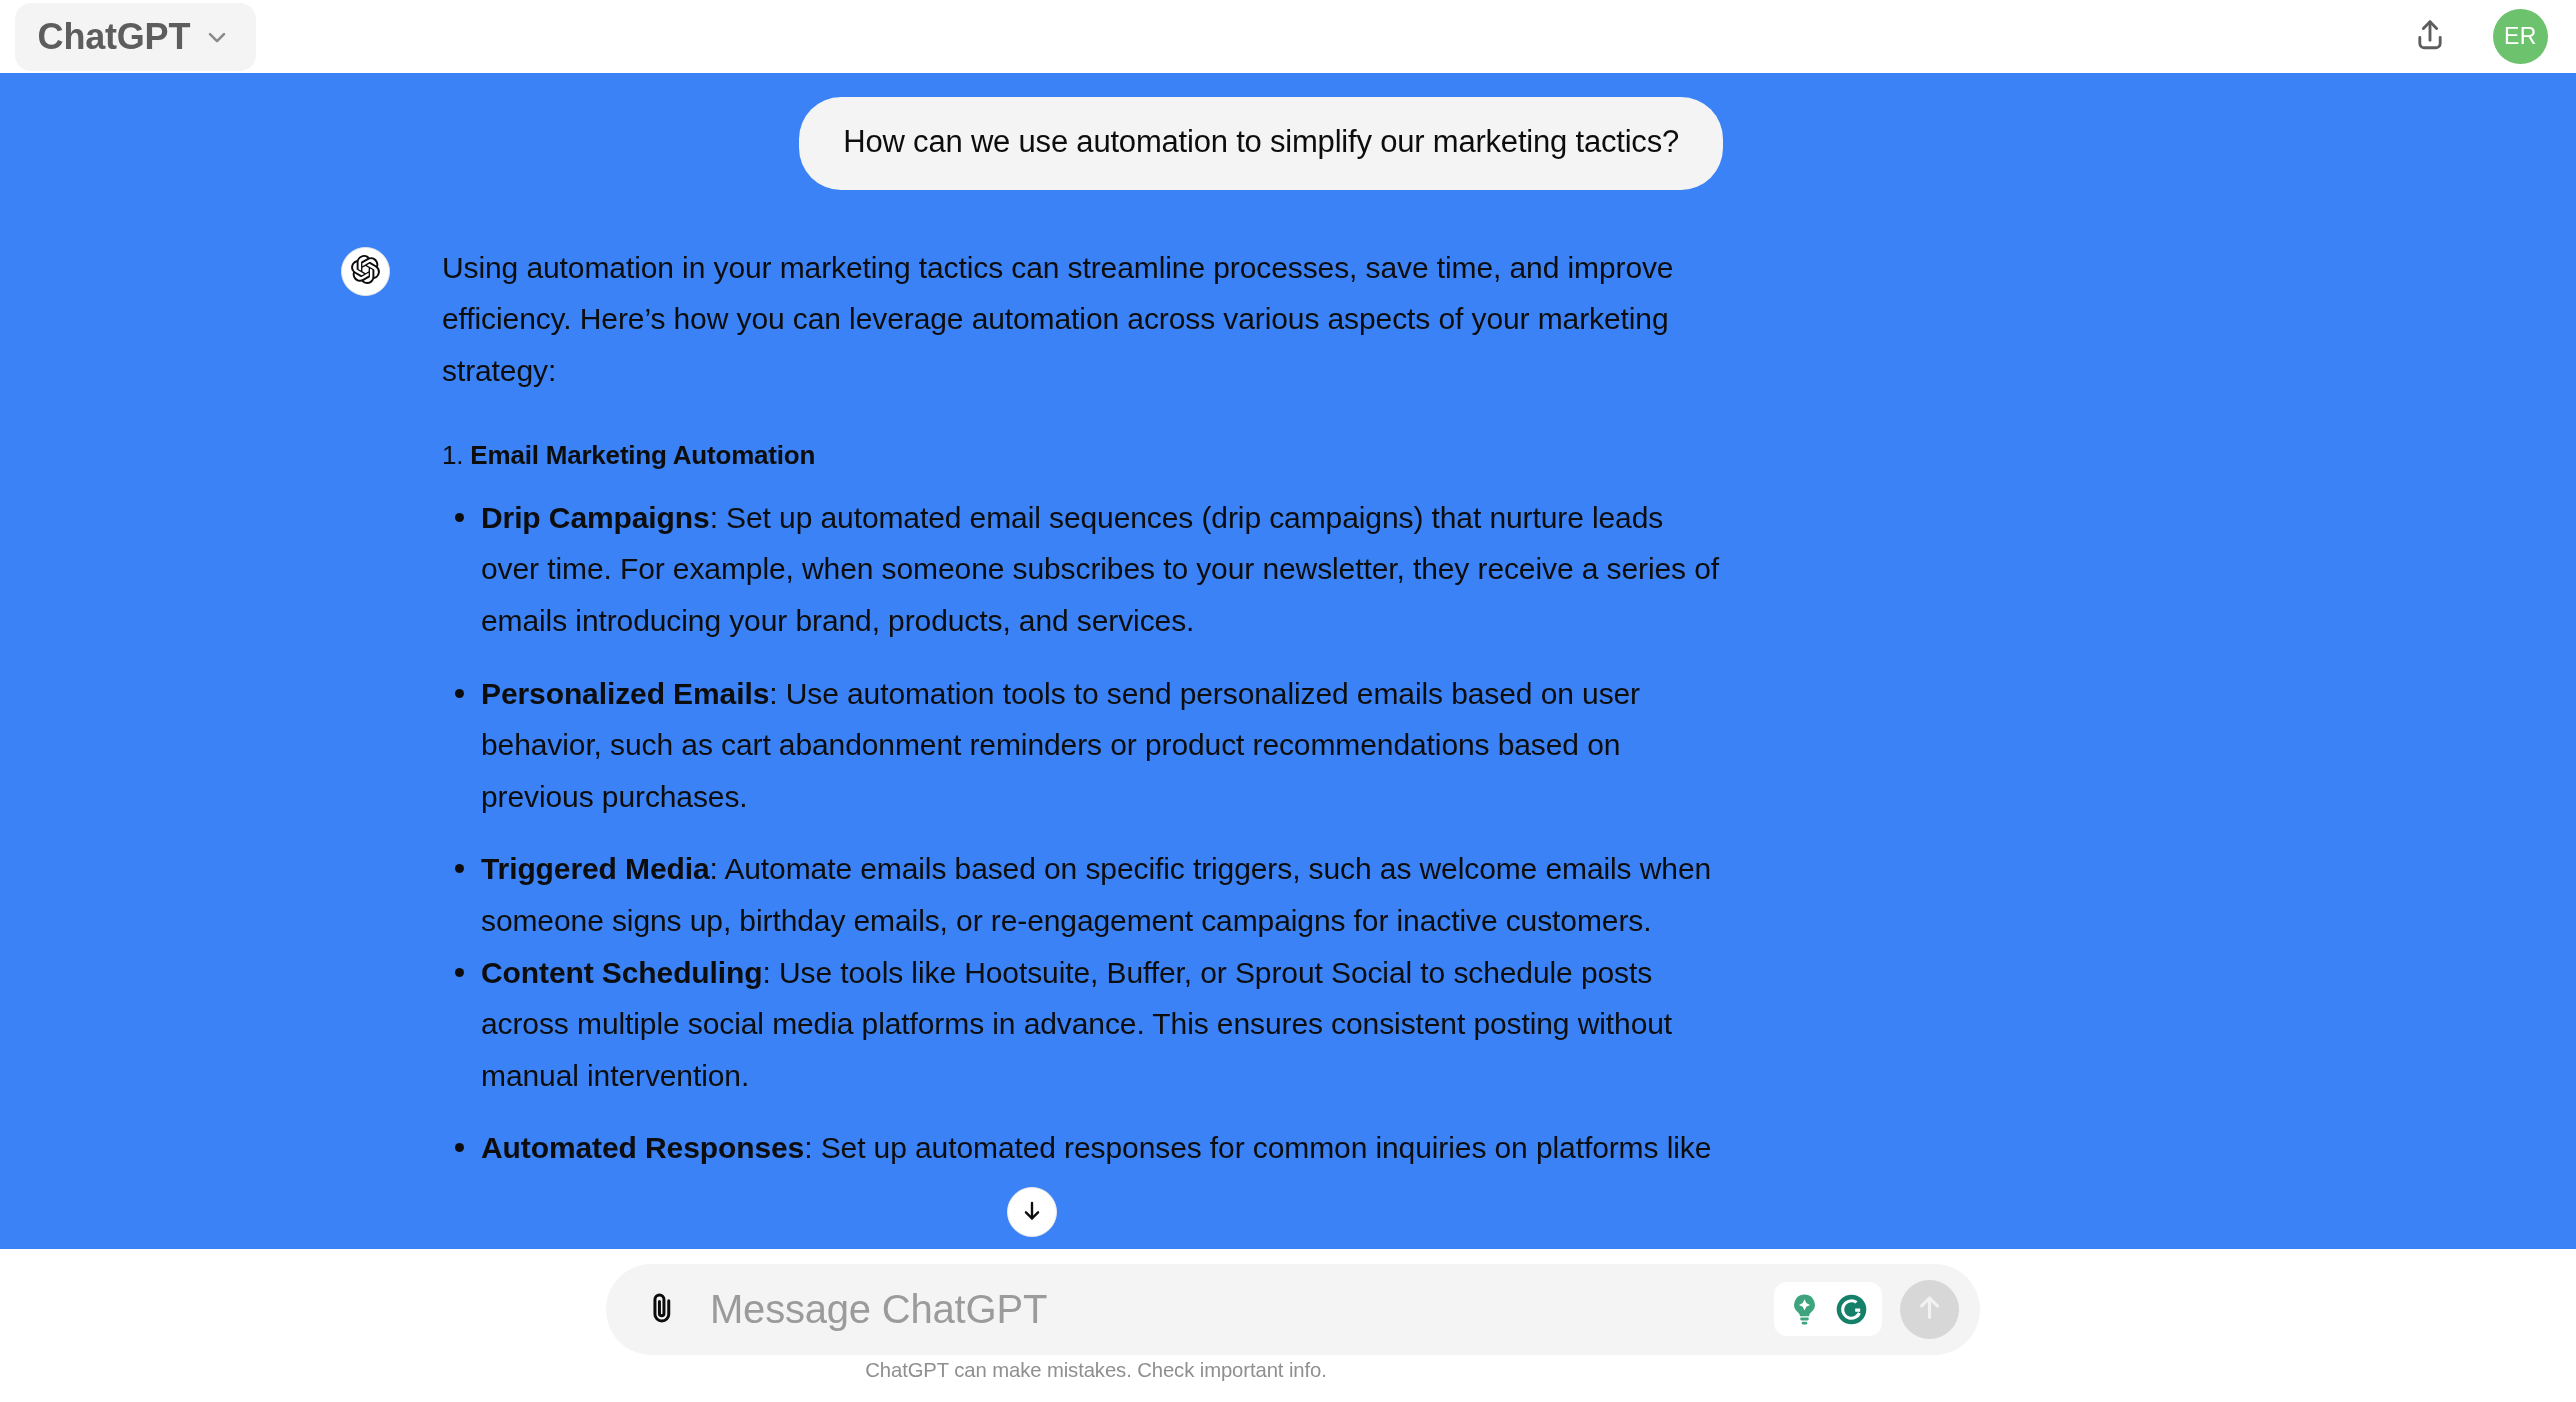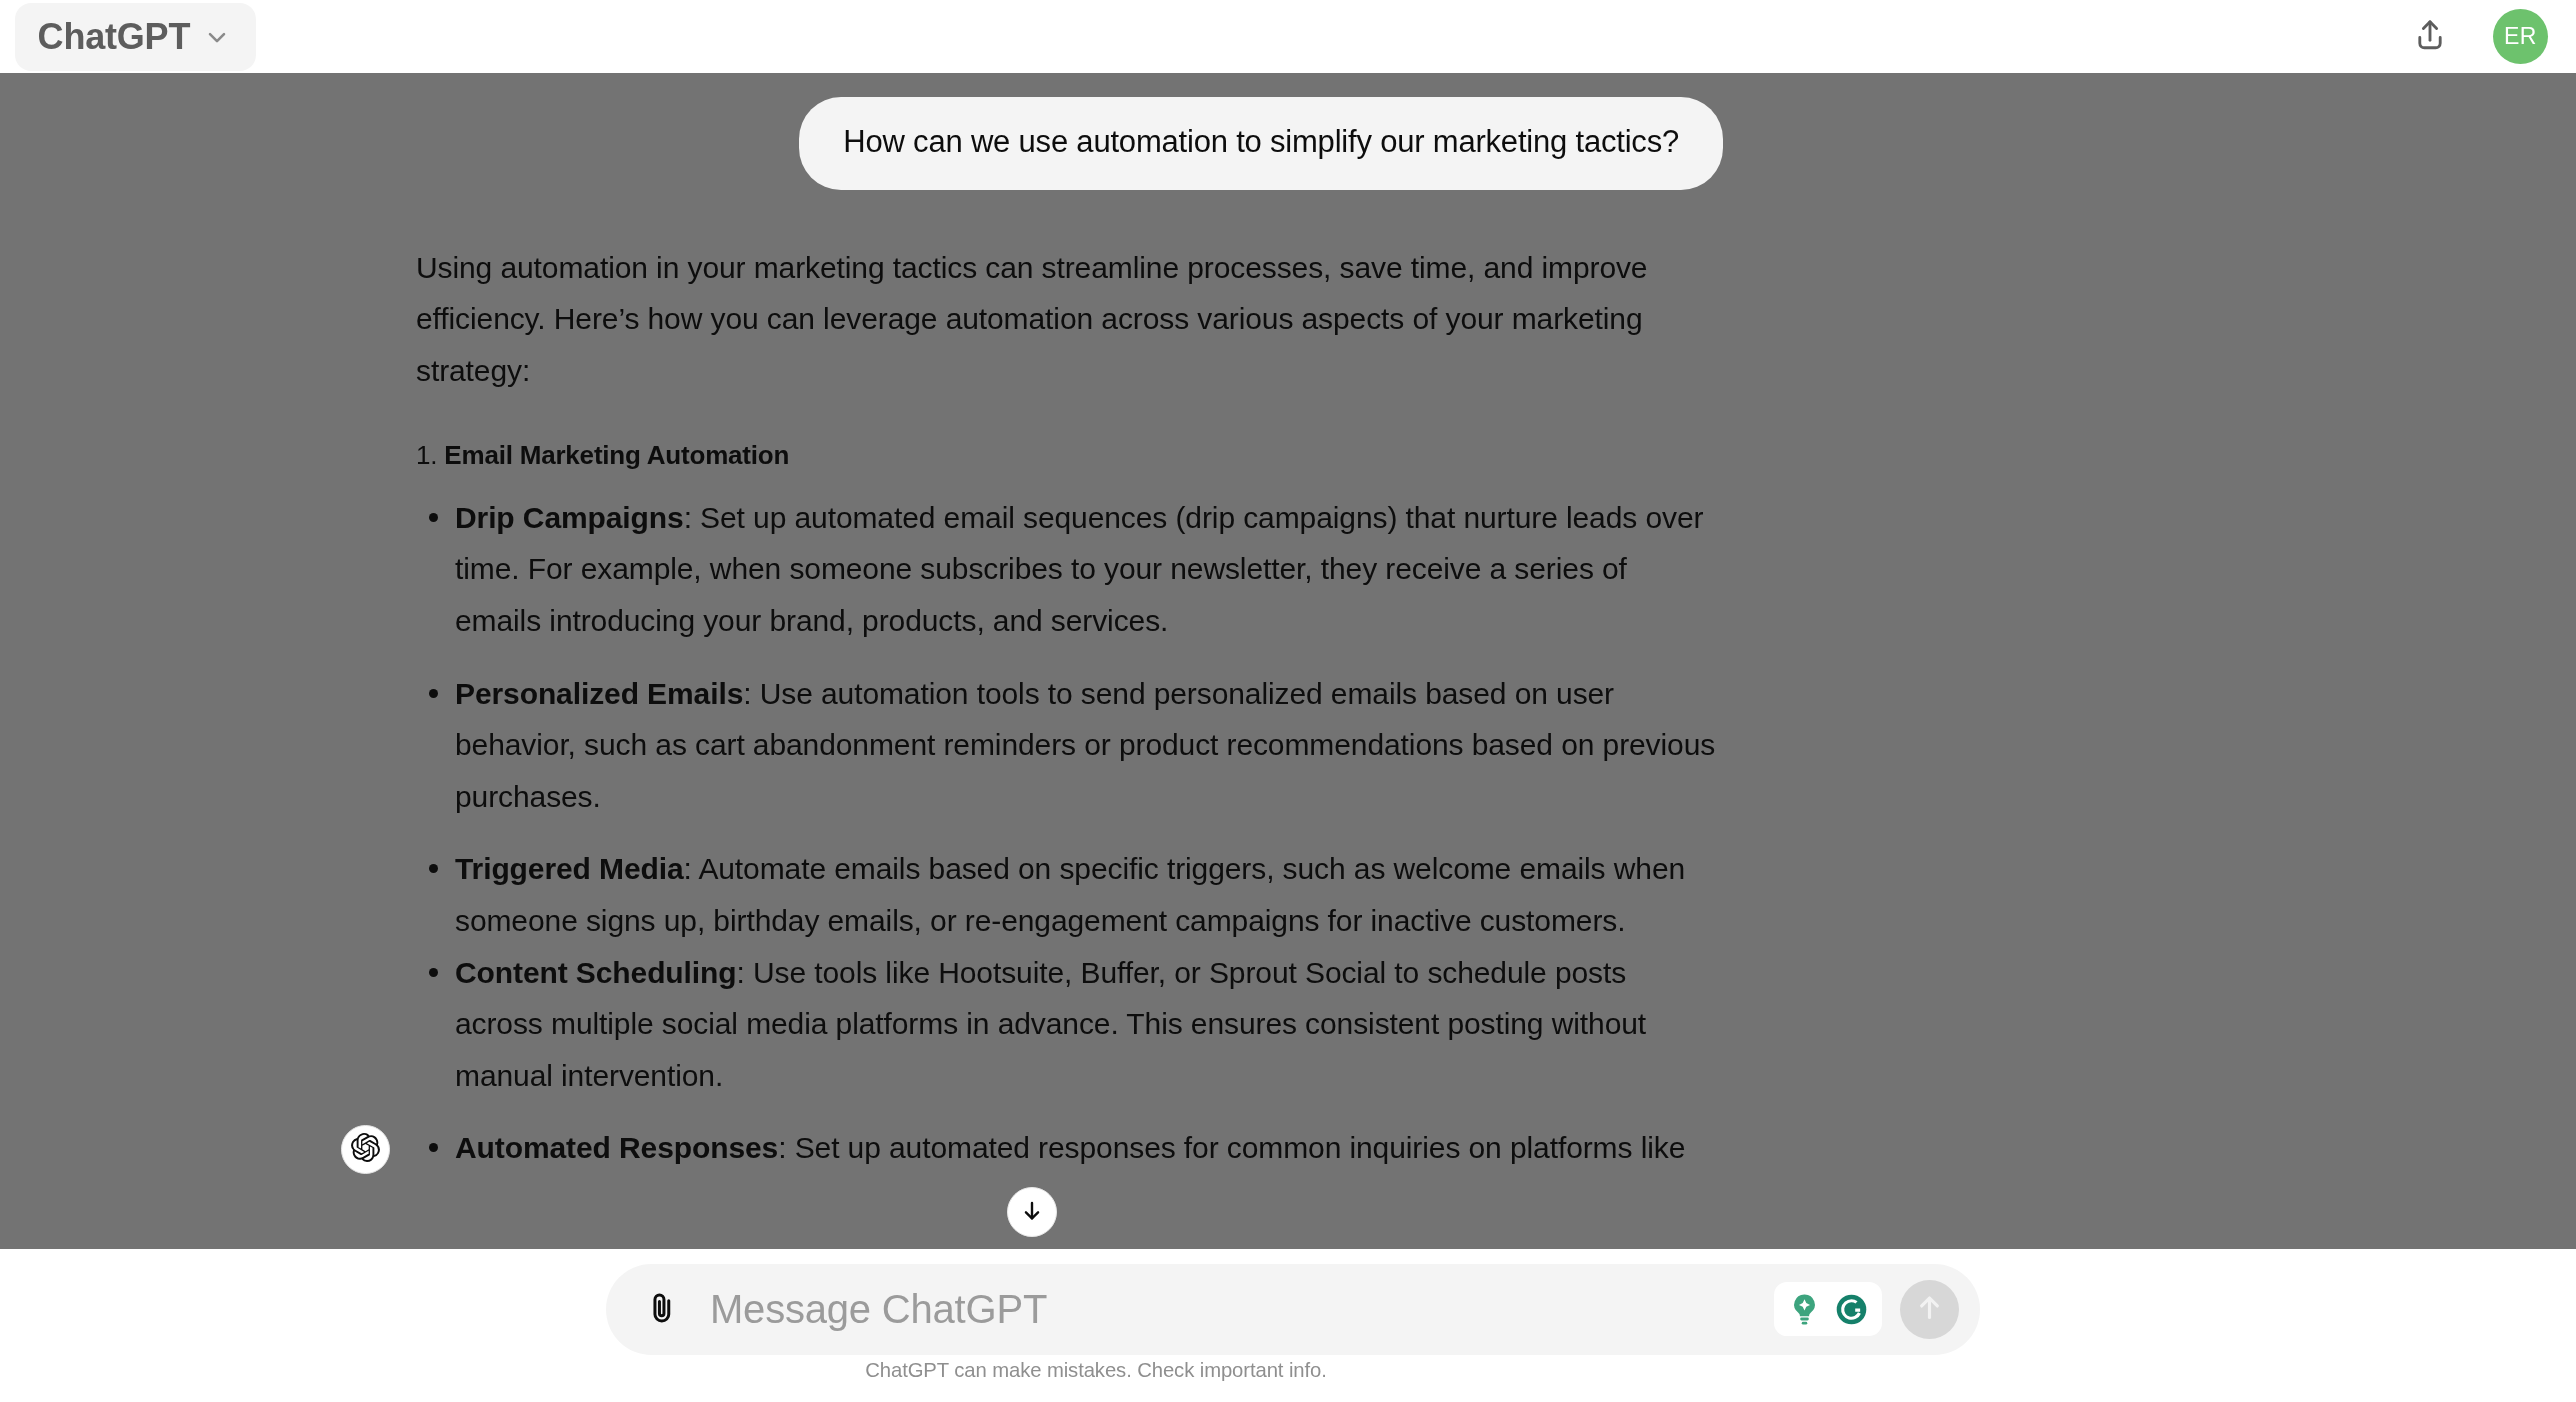--- a/index.html
+++ b/index.html
@@ -10,21 +10,21 @@
     overflow: hidden;
     background: #ffffff;
     font-family: "Liberation Sans", sans-serif;
     color: #0d0d0d;
   }
 
   #app {
     position: relative;
     width: 2576px;
     height: 1403px;
-    background: #737373;
+    background: #3b82f6;
   }
 
   
   .header {
     position: absolute;
     top: 0; left: 0;
     width: 2576px;
     height: 73px;
     display: flex;
     align-items: center;
@@ -110,23 +110,24 @@
     padding: 23px 44px 24.4px 44px;
     font-size: 31px;
     line-height: 1.45;
     color: #0d0d0d;
     letter-spacing: -0.2px;
   }
 
   
   .assistant-turn {
     display: flex;
-    align-items: flex-end;
+    align-items: flex-start;
     margin-top: 52px;
     padding-left: 0;
+    gap: 26px;
   }
   .assistant-avatar {
     flex: 0 0 auto;
     width: 49px; height: 49px;
     border-radius: 50%;
     border: 1.6px solid #e5e5e5;
     display: flex; align-items: center; justify-content: center;
     margin-right: 26px;
     margin-top: 4.9px;
     background: #ffffff;

